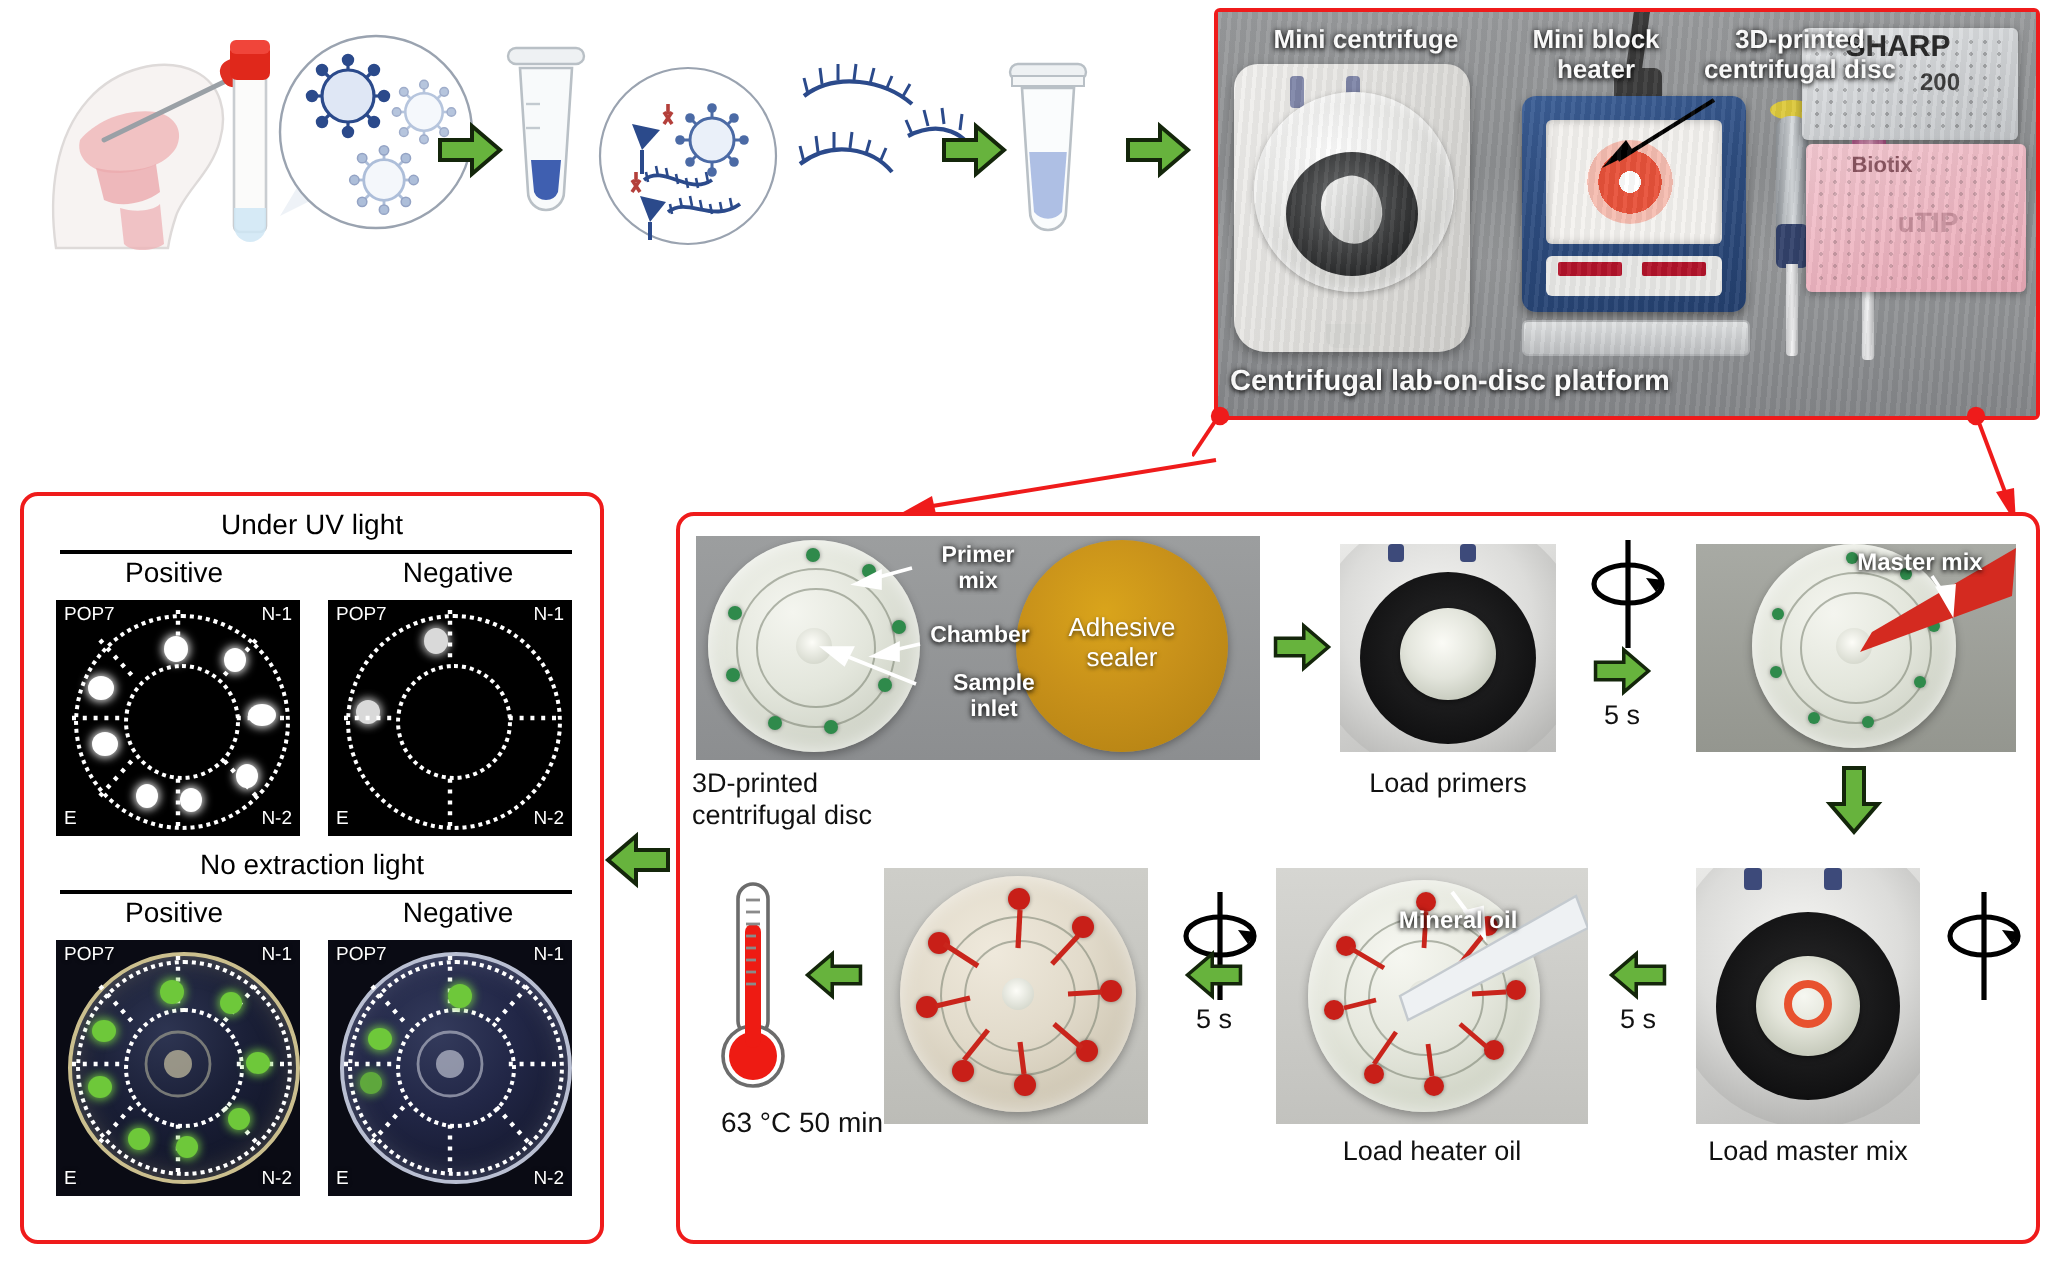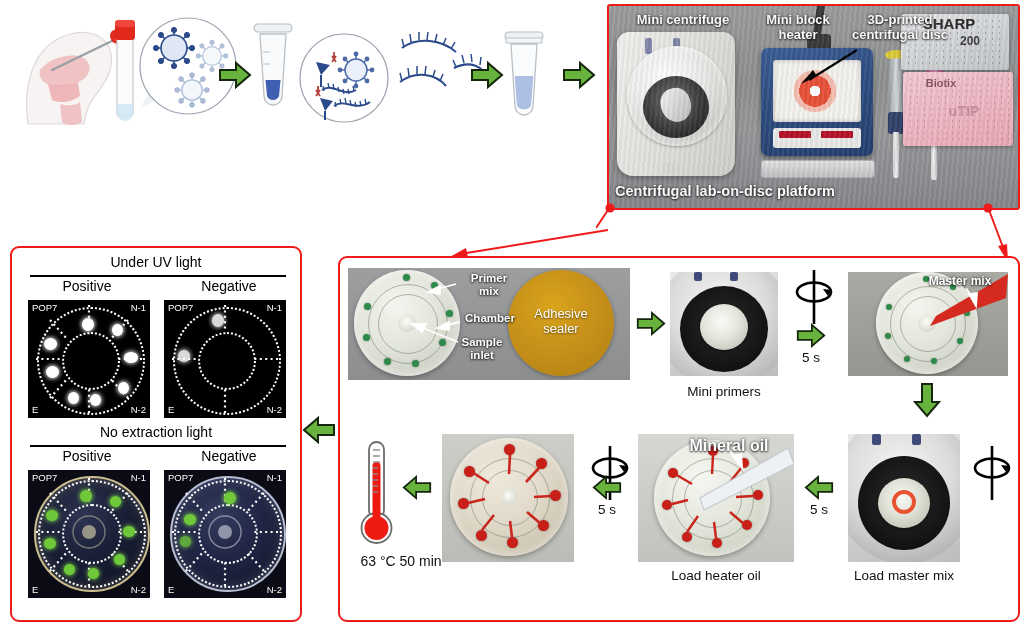--- a/index.html
+++ b/index.html
@@ -554,51 +554,53 @@
       </div>
 
       <div class="seal" style="left:160px;top:2px;width:106px;height:106px;">
         <div class="seal-lbl" style="top:36px;white-space:pre-line;">Adhesive
 sealer</div>
       </div>
 
       <div class="lbl-w" style="left:110px;top:4px;width:62px;white-space:pre-line;font-size:11.5px;line-height:13px;">Primer
 mix</div>
       <div class="lbl-w" style="left:112px;top:44px;width:60px;font-size:11.5px;line-height:13px;">Chamber</div>
-      <div class="lbl-w" style="left:105px;top:68px;width:58px;white-space:pre-line;font-size:11.5px;line-height:13px;">Sample
+      <div class="lbl-w" style="left:120px;top:68px;width:58px;white-space:pre-line;font-size:11.5px;line-height:13px;">Sample
 inlet</div>
       <svg width="282" height="112" viewBox="0 0 282 112" style="position:absolute;left:0;top:0;">
         <g stroke="#fff" stroke-width="1.8" fill="#fff">
           <line x1="108" y1="16" x2="86" y2="22"></line>
             <path d="M80 24 L92 18 L92 26 Z"></path>
           <line x1="112" y1="54" x2="95" y2="58"></line>
             <path d="M89 60 L101 54 L101 62 Z"></path>
           <line x1="110" y1="74" x2="70" y2="58"></line>
             <path d="M64 56 L78 56 L74 64 Z"></path>
         </g>
       </svg>
     </div>
+    <div class="cap" style="left:6px;top:126px;width:130px;white-space:pre-line;text-align:left;">3D-printed
+centrifugal disc</div>
 
     <div class="garrow" style="left:296px;top:52px;">
       <svg width="30" height="27" viewBox="0 0 34 30">
         <path d="M2 10 H18 V3 L32 15 L18 27 V20 H2 Z" fill="#67b33d" stroke="#14260b" stroke-width="2"></path>
       </svg>
     </div>
 
     <div class="wellphoto" style="left:330px;top:14px;width:108px;height:104px;">
       <div class="well-outer" style="left:-14px;top:-16px;width:136px;height:132px;"></div>
       <div class="well-inner" style="left:10px;top:14px;width:88px;height:86px;"></div>
       <div class="well-disc" style="left:30px;top:32px;width:48px;height:46px;
            background:radial-gradient(circle at 44% 38%,#fbfbf6 0%,#e3e5dc 45%,#c5c9bc 78%,#adb2a4 100%);
            box-shadow:0 1px 3px rgba(0,0,0,.5);">
       </div>
       <div class="well-clip" style="left:24px;top:0;width:8px;height:9px;"></div>
       <div class="well-clip" style="left:60px;top:0;width:8px;height:9px;"></div>
     </div>
-    <div class="cap" style="left:322px;top:126px;width:124px;">Mini primers</div>
+    <div class="cap" style="left:322px;top:126px;width:124px;">Load primers</div>
 
     <div class="rotsym" style="left:452px;top:10px;">
       <svg width="44" height="58" viewBox="0 0 44 58">
         <line x1="22" y1="2" x2="22" y2="56" stroke="#000" stroke-width="2.6"></line>
         <ellipse cx="22" cy="24" rx="17" ry="9.5" fill="none" stroke="#000" stroke-width="2.6"></ellipse>
         <path d="M36 28 L40 22 L31 21 Z" fill="#000"></path>
       </svg>
     </div>
     <div class="garrow" style="left:456px;top:64px;">
       <svg width="30" height="27" viewBox="0 0 34 30">
@@ -696,21 +698,21 @@
         </svg>
       </div>
 
       <svg width="156" height="128" viewBox="0 0 156 128" style="position:absolute;left:0;top:0;">
         <path d="M150 14 L156 30 L66 76 L62 64 Z" fill="#eef1f3" stroke="#c4cacf" stroke-width="1.2"></path>
         <g stroke="#fff" stroke-width="2" fill="#fff">
           <line x1="88" y1="12" x2="100" y2="28"></line>
             <path d="M104 34 L95 22 L103 20 Z"></path>
         </g>
       </svg>
-      <div class="lbl-w" style="left:46px;top:4px;width:90px;font-size:16px;">Mineral oil</div>
+      <div class="lbl-w" style="left:46px;top:19px;width:90px;font-size:12px;">Mineral oil</div>
     </div>
     <div class="cap" style="left:296px;top:310px;width:160px;">Load heater oil</div>
 
     <div class="rotsym" style="left:248px;top:186px;">
       <svg width="44" height="58" viewBox="0 0 44 58">
         <line x1="22" y1="2" x2="22" y2="56" stroke="#000" stroke-width="2.6"></line>
         <ellipse cx="22" cy="24" rx="17" ry="9.5" fill="none" stroke="#000" stroke-width="2.6"></ellipse>
         <path d="M36 28 L40 22 L31 21 Z" fill="#000"></path>
       </svg>
     </div>

